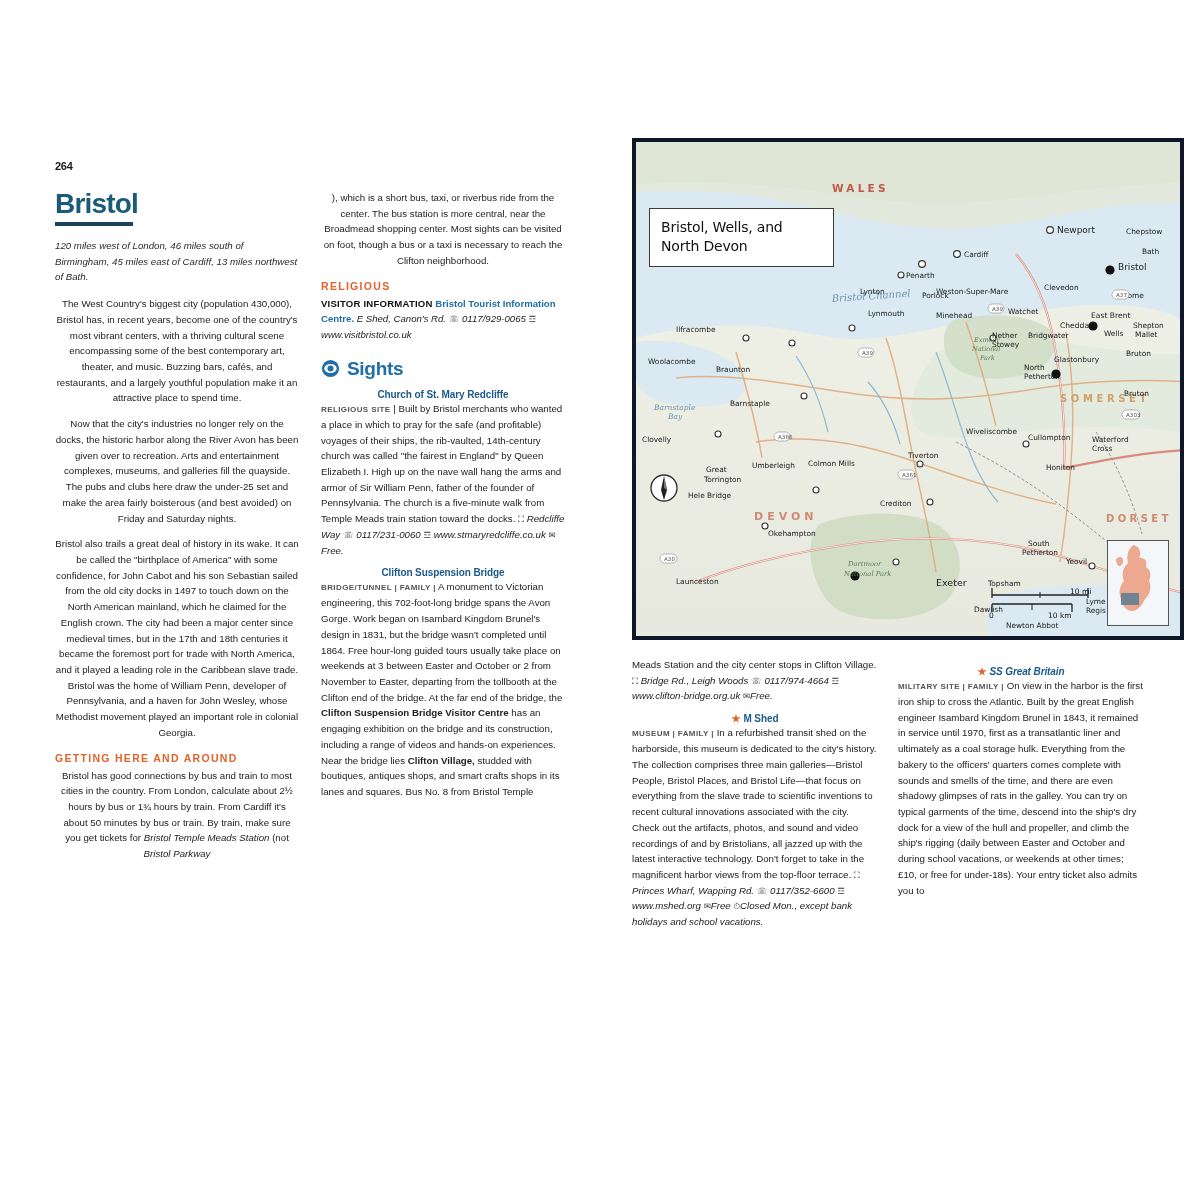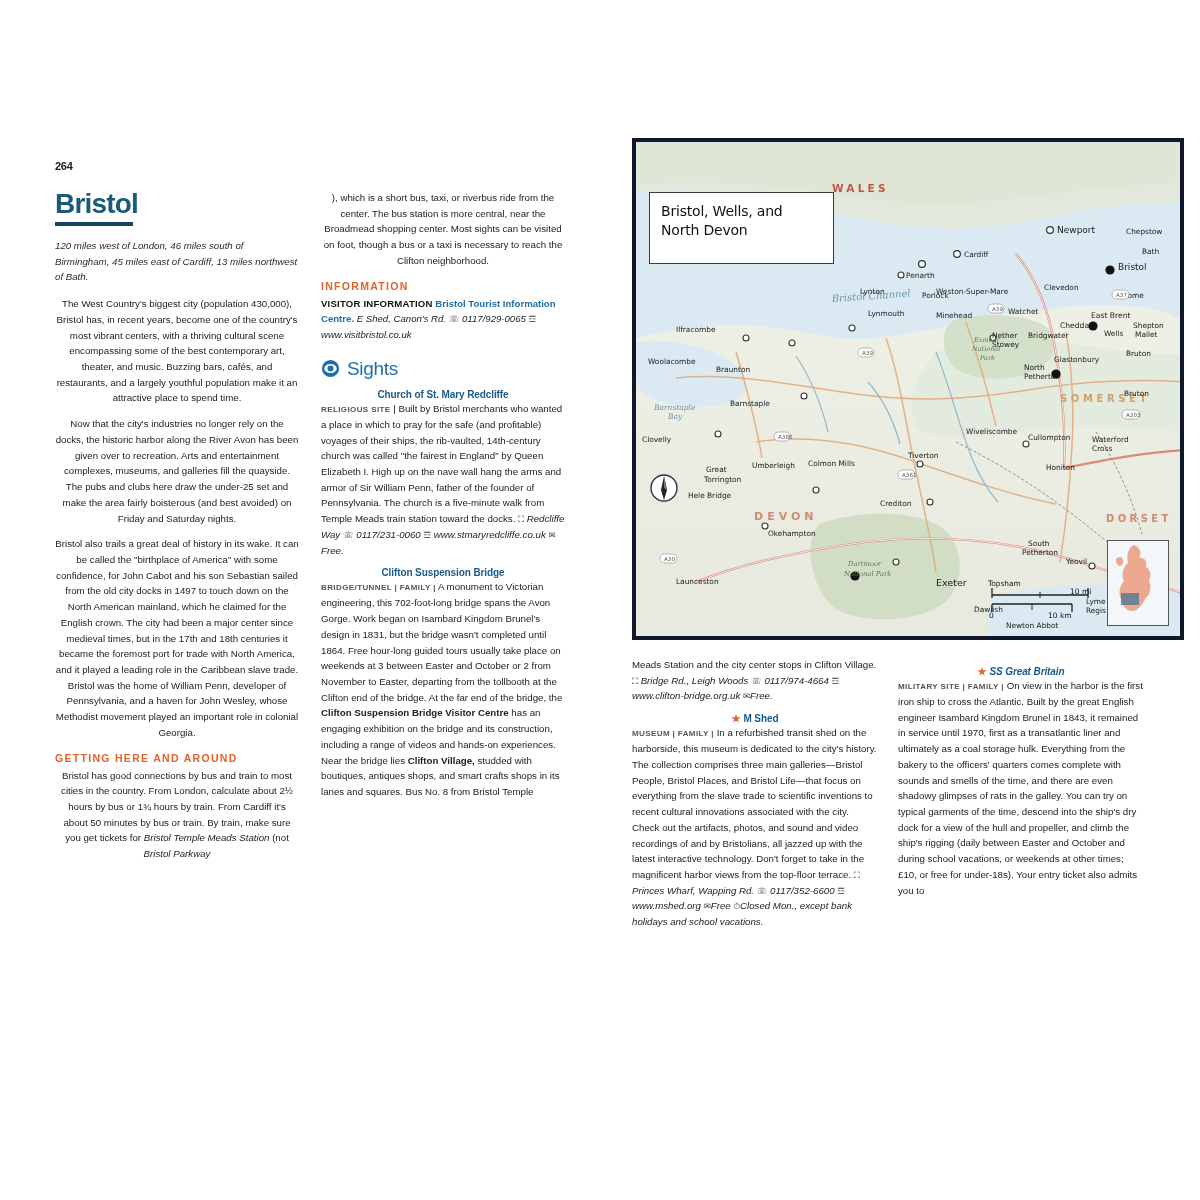--- a/index.html
+++ b/index.html
@@ -64,21 +64,21 @@
   .ital { font-style: italic; }
 
   .sights-head {
     display: flex; align-items: center; gap: 7px;
     margin: 16px 0 9px 0;
   }
   .sights-icon {
     width: 19px; height: 19px; flex: 0 0 19px;
   }
   .sights-label {
-    font-size: 19px; color: #1f6ea8; font-weight: normal;
+    font-size: 19px; color: #1f6ea8; font-weight: bold;
     letter-spacing: -0.3px;
   }
   .poi-name {
     font-size: 10px; font-weight: bold; color: #1a5a8a;
     margin: 9px 0 1px 0; letter-spacing: -0.1px; text-align: center;
   }
   .poi-name.starred { color: #1a5a8a; }
   .star {
     color: #e2622a; font-size: 10px; margin-right: 3px;
   }
@@ -100,25 +100,25 @@
   .map-box {
     position: relative;
     width: 552px; height: 502px;
     overflow: hidden;
     background: #e9f2f6;
     border: 4px solid #0f172a;
   }
   .map-svg { display: block; }
   .map-title-box {
     position: absolute;
-    left: 13px; top: 50px;
+    left: 13px; top: 66px;
     width: 185px;
     background: #ffffff;
     border: 1.4px solid #3a3a3a;
-    padding: 9px 11px 23px 11px;
+    padding: 9px 11px 10px 11px;
   }
   .map-title-text {
     font-size: 14px; color: #111; line-height: 1.34;
     font-family: "DejaVu Sans", sans-serif;
     letter-spacing: -0.2px;
   }
   .compass {
     position: absolute; left: 12px; top: 330px;
     width: 32px; height: 32px;
   }
@@ -160,21 +160,21 @@
         <p class="body">The West Country's biggest city (population 430,000), Bristol has, in recent years, become one of the country's most vibrant centers, with a thriving cultural scene encompassing some of the best contemporary art, theater, and music. Buzzing bars, cafés, and restaurants, and a largely youthful population make it an attractive place to spend time.</p>
         <p class="body">Now that the city's industries no longer rely on the docks, the historic harbor along the River Avon has been given over to recreation. Arts and entertainment complexes, museums, and galleries fill the quayside. The pubs and clubs here draw the under-25 set and make the area fairly boisterous (and best avoided) on Friday and Saturday nights.</p>
         <p class="body">Bristol also trails a great deal of history in its wake. It can be called the "birthplace of America" with some confidence, for John Cabot and his son Sebastian sailed from the old city docks in 1497 to touch down on the North American mainland, which he claimed for the English crown. The city had been a major center since medieval times, but in the 17th and 18th centuries it became the foremost port for trade with North America, and it played a leading role in the Caribbean slave trade. Bristol was the home of William Penn, developer of Pennsylvania, and a haven for John Wesley, whose Methodist movement played an important role in colonial Georgia.</p>
         <div class="sec-head">GETTING HERE AND AROUND</div>
         <p class="body"><span>Bristol has good connections by bus and train to most cities in the country. From London, calculate about 2½ hours by bus or 1¾ hours by train. From Cardiff it's about 50 minutes by bus or train. By train, make sure you get tickets for </span><span class="ital">Bristol Temple Meads Station</span><span> (not </span><span class="ital">Bristol Parkway</span></p>
       </div>
 
       <div class="col">
         <p class="body">), which is a short bus, taxi, or riverbus ride from the center. The bus station is more central, near the Broadmead shopping center. Most sights can be visited on foot, though a bus or a taxi is necessary to reach the Clifton neighborhood.</p>
 
-        <div class="sec-head">INFORMATION</div>
+        <div class="sec-head">RELIGIOUS</div>
         <div class="sub-lead">
           <b class="caps">VISITOR INFORMATION</b>
           <span class="blue-b">Bristol Tourist Information Centre.</span><span class="ital"> E Shed, Canon's Rd. </span><span class="glyph">☏</span> <span class="ital">0117/929-0065</span> <span class="glyph">☲</span> <span class="ital">www.visitbristol.co.uk</span>
         </div>
 
         <div class="sights-head">
           <span class="sights-icon">
             <svg width="19" height="19" viewBox="0 0 19 19">
               <circle cx="9.5" cy="9.5" r="8.6" fill="#1f6ea8"></circle>
               <ellipse cx="9.5" cy="9.5" rx="6.2" ry="4.6" fill="#ffffff"></ellipse>

